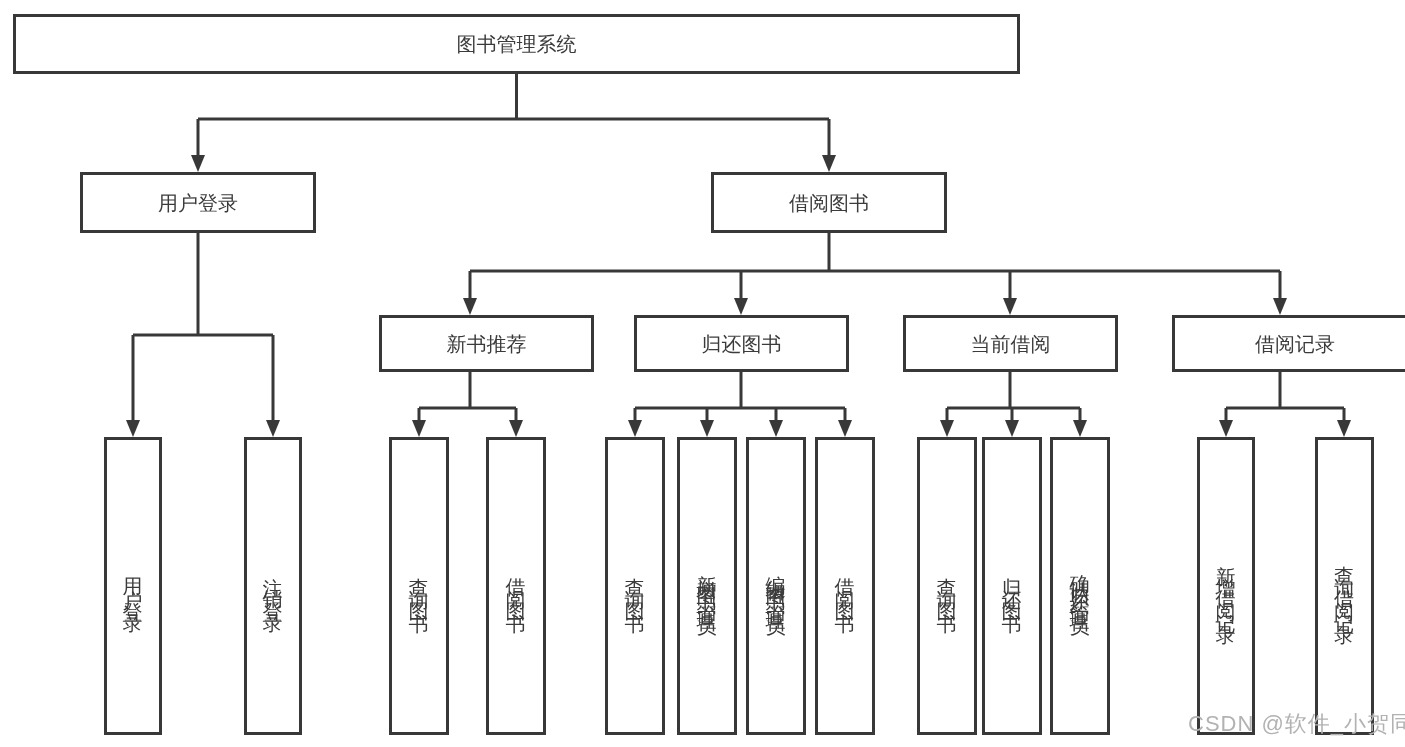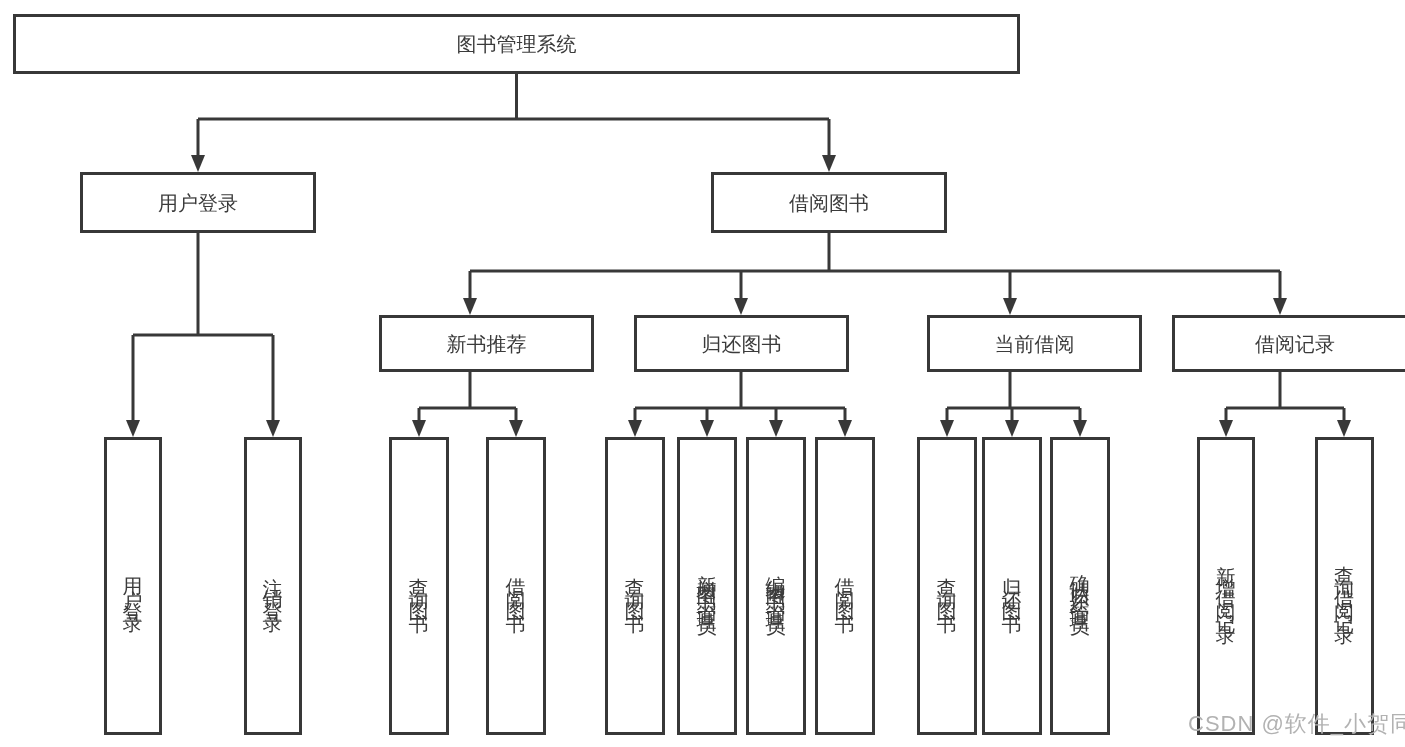--- a/index.html
+++ b/index.html
@@ -106,21 +106,21 @@
   <div class="box h" style="left:711px; top:172px; width:236px; height:61px;">
     <span>借阅图书</span>
   </div>
 
   <div class="box h" style="left:363px; top:315px; width:215px; height:57px;margin-left:16px;">
     <span>新书推荐</span>
   </div>
   <div class="box h" style="left:634px; top:315px; width:215px; height:57px;">
     <span>归还图书</span>
   </div>
-  <div class="box h" style="left:903px; top:315px; width:215px; height:57px;margin-left:24px;">
+  <div class="box h" style="left:903px; top:315px; width:215px; height:57px;">
     <span>当前借阅</span>
   </div>
   <div class="box h" style="left:1172px; top:315px; width:246px; height:57px;">
     <span>借阅记录</span>
   </div>
 
   <div class="box v" style="left:104px; top:437px; width:58px; height:298px;">
     <span>用户登录</span>
   </div>
   <div class="box v" style="left:244px; top:437px; width:58px; height:298px;">

